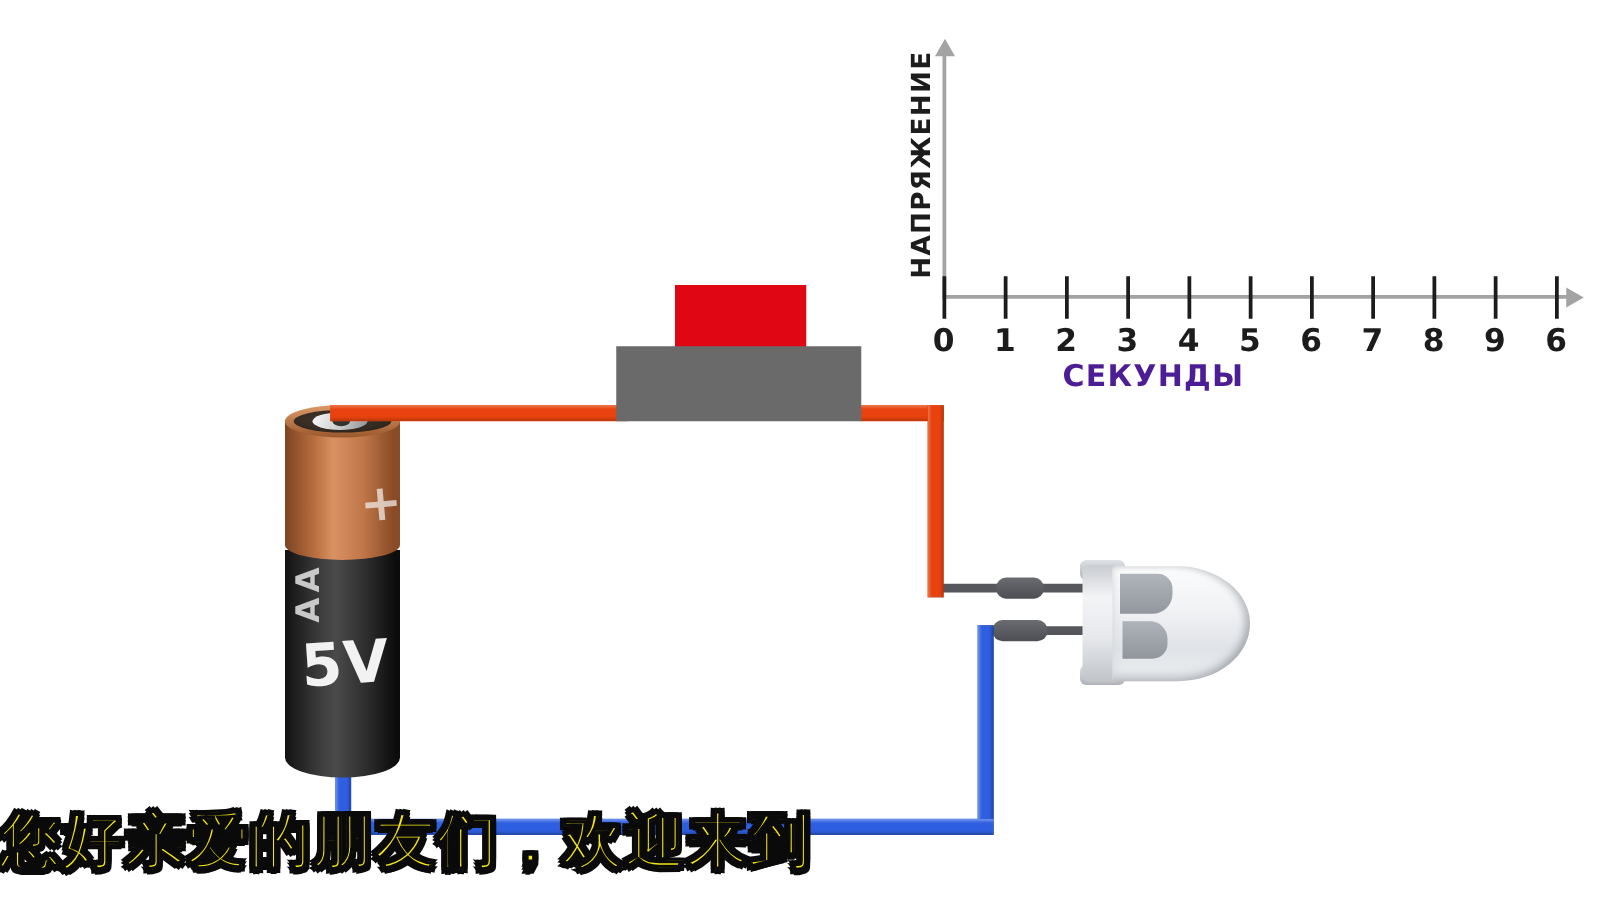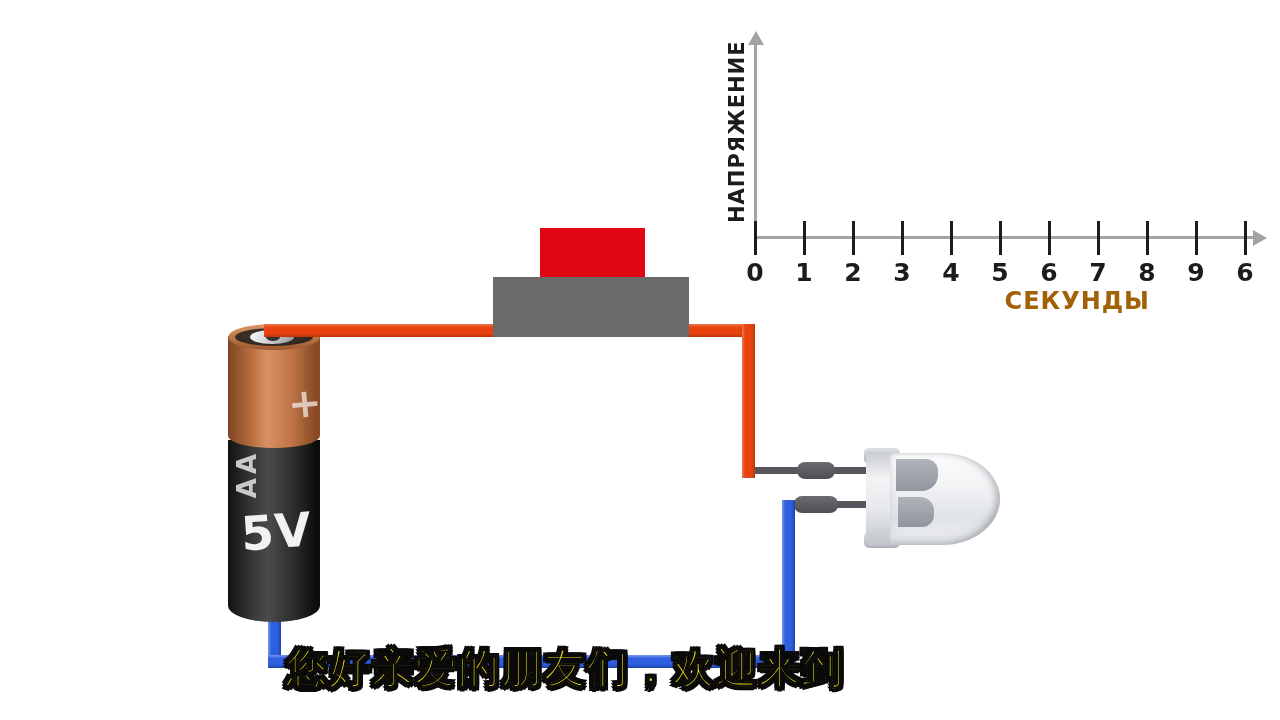--- a/index.html
+++ b/index.html
@@ -58,28 +58,28 @@
   
   .axis{background:#A3A3A3;position:absolute;z-index:2;}
   .y-arrow{position:absolute;left:748px;top:31px;width:0;height:0;z-index:2;
     border-left:8px solid transparent;border-right:8px solid transparent;border-bottom:14px solid #A3A3A3;}
   .x-arrow{position:absolute;left:1253px;top:230px;width:0;height:0;z-index:2;
     border-top:8px solid transparent;border-bottom:8px solid transparent;border-left:14px solid #A3A3A3;}
   .tick{position:absolute;top:221px;width:0;z-index:2;}
   .tick-line{position:absolute;left:-1px;top:0;width:3px;height:34px;background:#1C1C1C;}
   .tick-label{position:absolute;left:0;top:37px;transform:translateX(-50%);
     font-size:25px;font-weight:bold;color:#1C1C1C;}
-  .xlabel{position:absolute;left:850px;top:287px;width:300px;text-align:right;z-index:2;
-    font-size:24px;font-weight:bold;color:#a16207;letter-spacing:1px;}
+  .xlabel{position:absolute;left:850px;top:287px;width:300px;text-align:left;z-index:2;
+    font-size:24px;font-weight:bold;color:#4c1d95;letter-spacing:1px;}
   .ylabel{position:absolute;left:647px;top:121px;width:180px;height:24px;text-align:center;z-index:2;
     transform:rotate(-90deg);font-size:21px;font-weight:bold;color:#1C1C1C;letter-spacing:1px;white-space:nowrap;}
 
   
-  .subtitle{position:absolute;left:0;top:641px;width:1131px;text-align:center;z-index:10;
-    font-size:41px;font-weight:bold;color:#F3E517;letter-spacing:2px;
+  .subtitle{position:absolute;left:0;top:641px;width:1131px;text-align:left;z-index:10;
+    font-size:48px;font-weight:bold;color:#F3E517;letter-spacing:2px;
     -webkit-text-stroke:1px #0A0A0A;
     text-shadow:-3px -3px 0 #0A0A0A,3px -3px 0 #0A0A0A,-3px 3px 0 #0A0A0A,3px 3px 0 #0A0A0A,
       -3px 0 0 #0A0A0A,3px 0 0 #0A0A0A,0 -3px 0 #0A0A0A,0 4px 0 #0A0A0A;}
 </style>
 </head>
 <body>
 
 <div class="scene">
 
   <div class="wire orange abs" style="left:264px;top:324px;width:238px;height:13px;z-index:5;"></div>

